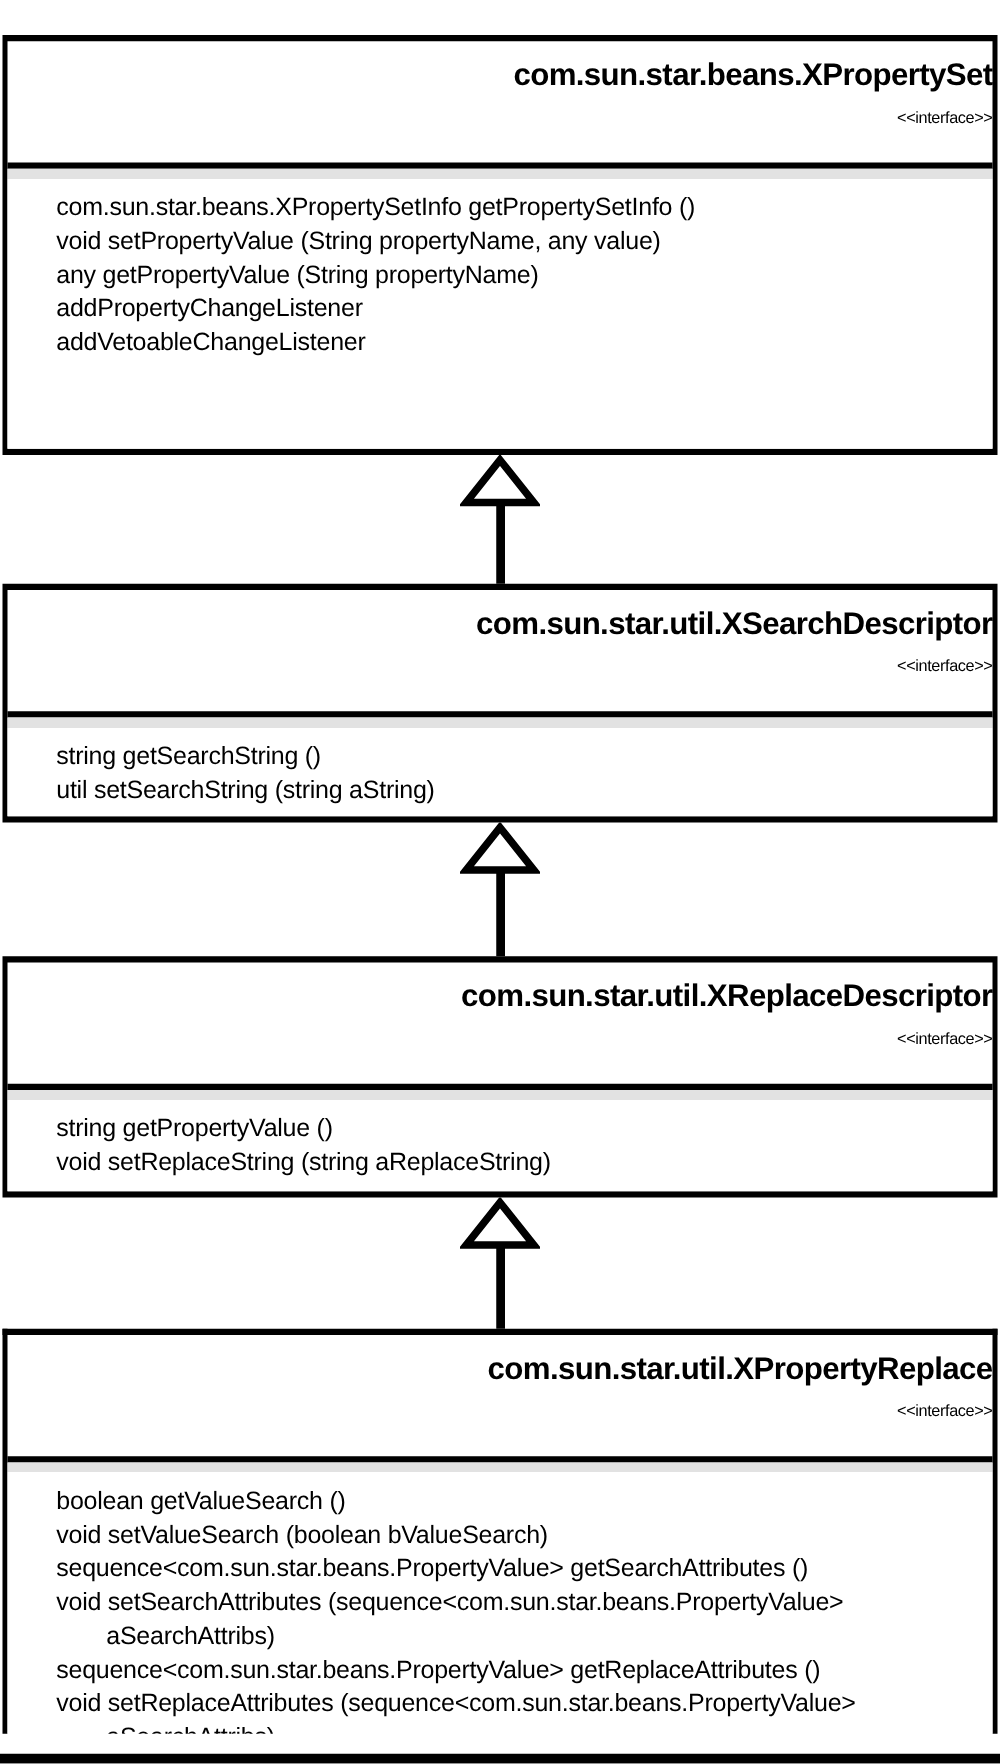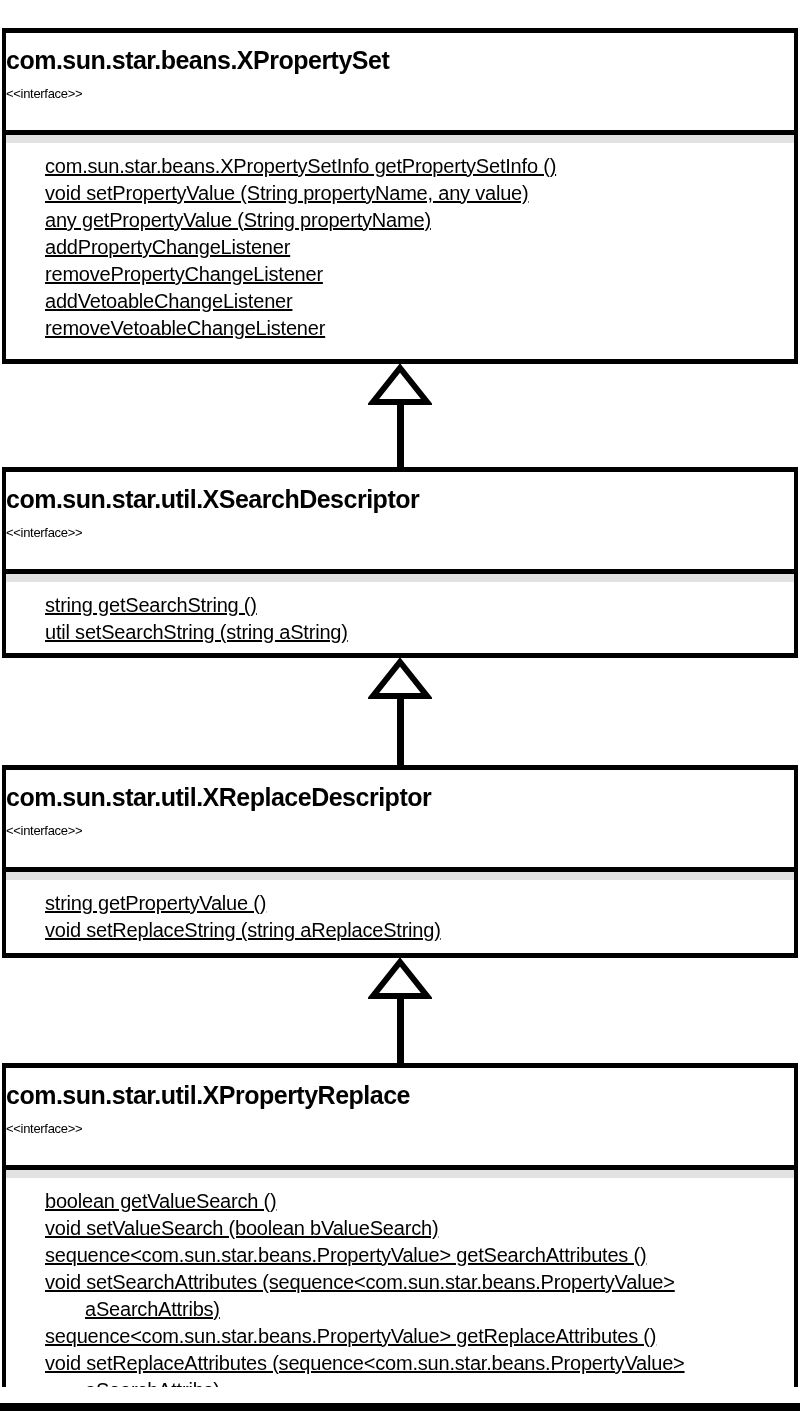--- a/index.html
+++ b/index.html
@@ -27,21 +27,21 @@
   }
   .uml-box.last { border-bottom: none; }
   .box1 { margin-top: 28px; height: 336px; }
   .box2 { height: 191px; }
   .box3 { height: 193px; }
   .box4 { height: 324px; }
   .head {
     height: 85px;
     flex: none;
     border-bottom: 5px solid #000000;
-    text-align: left;
+    text-align: right;
     padding-top: 12px;
     box-sizing: content-box;
   }
   .title {
     font-size: 25px;
     line-height: 30px;
     font-weight: bold;
     letter-spacing: -0.5px;
     color: #000000;
   }
@@ -55,21 +55,21 @@
   .methods {
     flex: 1;
     padding: 18px 20px 0 39px;
     background: linear-gradient(#e2e2e2 0, #e2e2e2 8px, #ffffff 8px);
     font-size: 20px;
     line-height: 27px;
     letter-spacing: -0.2px;
     color: #000000;
     overflow: hidden;
   }
-  .m { white-space: nowrap; text-decoration: underline; }
+  .m { white-space: nowrap; }
   .m.cont { padding-left: 40px; }
   .connector {
     display: flex;
     justify-content: center;
     align-items: flex-start;
   }
   .connector svg { display: block; }
   .bottom-bar {
     position: absolute;
     left: 0;
@@ -87,23 +87,21 @@
   <section class="uml-box box1">
     <div class="head">
       <div class="title">com.sun.star.beans.XPropertySet</div>
       <div class="stereotype">&lt;&lt;interface&gt;&gt;</div>
     </div>
     <div class="methods">
       <div class="m">com.sun.star.beans.XPropertySetInfo getPropertySetInfo ()</div>
       <div class="m">void setPropertyValue (String propertyName, any value)</div>
       <div class="m">any getPropertyValue (String propertyName)</div>
       <div class="m">addPropertyChangeListener</div>
-      <div class="m">removePropertyChangeListener</div>
       <div class="m">addVetoableChangeListener</div>
-      <div class="m">removeVetoableChangeListener</div>
     </div>
   </section>
 
   <div class="connector">
     <svg width="64" height="103" viewBox="0 0 64 103">
       <rect x="29" y="30" width="7" height="80" fill="#000000"></rect>
       <path d="M32 4 L59 38 L5 38 Z" fill="#ffffff" stroke="#000000" stroke-width="6" stroke-linejoin="miter"></path>
     </svg>
   </div>
 

